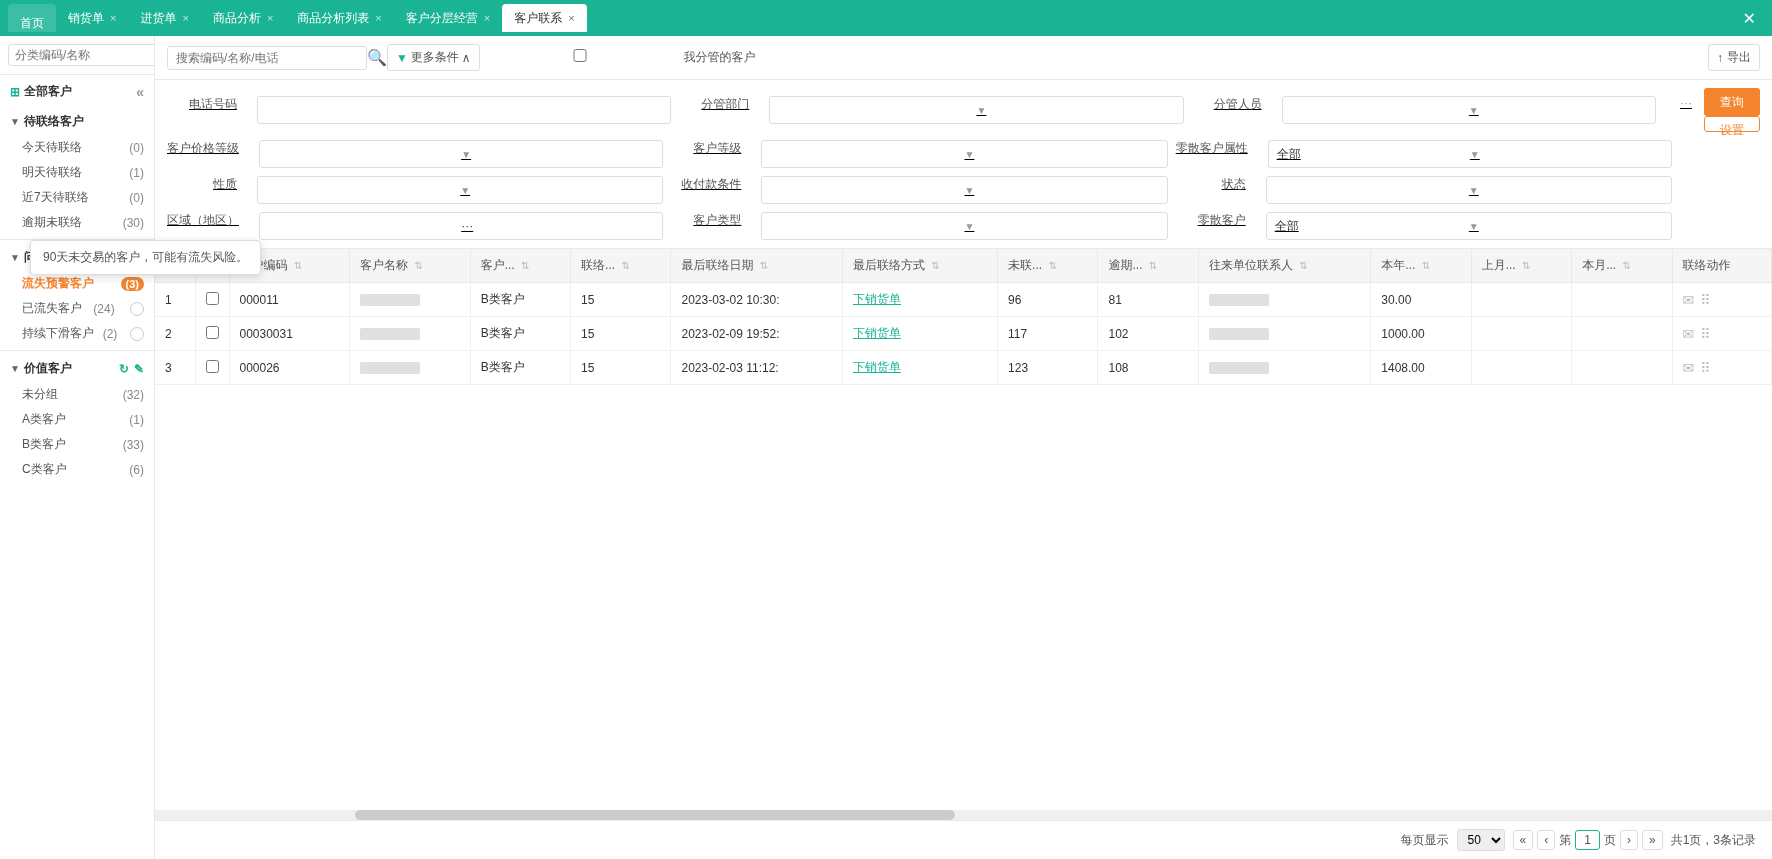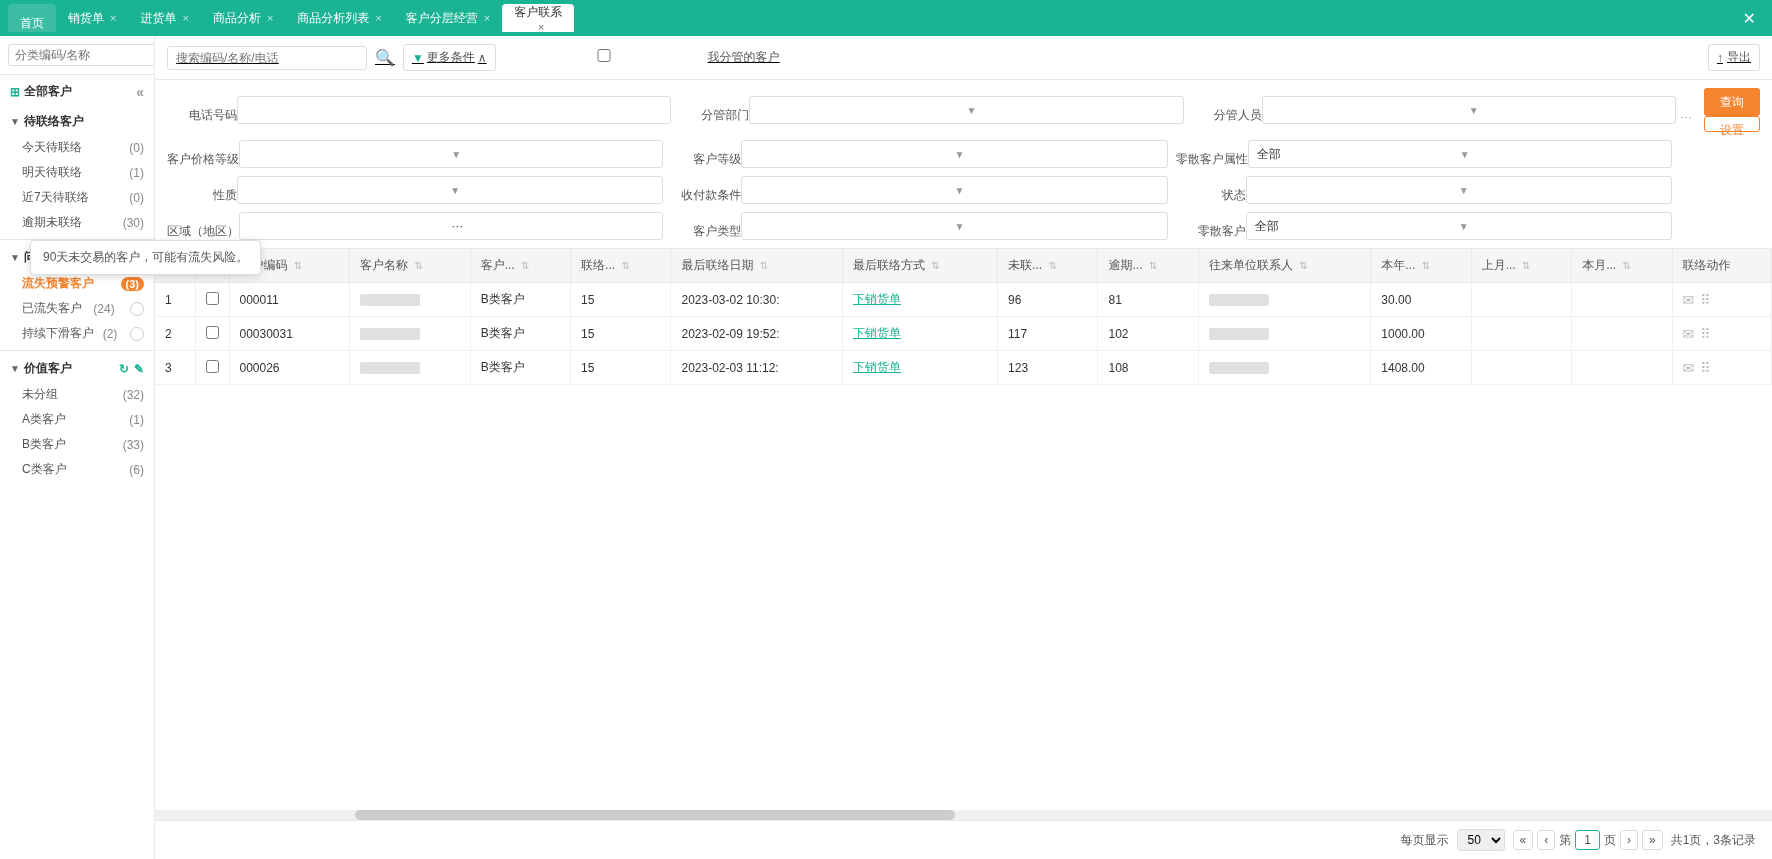--- a/index.html
+++ b/index.html
@@ -18,21 +18,21 @@
       align-items: center;
       height: 28px;
       padding: 0 12px;
       color: #fff;
       cursor: pointer;
       border-radius: 4px 4px 0 0;
       font-size: 13px;
       white-space: nowrap;
     }
     .top-tab.home { background: rgba(255,255,255,0.15); align-items: flex-end; }
-    .top-tab.active { background: #fff; color: #333; flex-direction: column; }
+    .top-tab.active { background: #fff; color: #333; }
     .top-tab .close-btn {
       margin-left: 6px;
       font-size: 11px;
       opacity: 0.7;
       cursor: pointer;
     }
     .spacer { flex: 1; }
     .window-close {
       color: #fff;
       font-size: 16px;
@@ -125,22 +125,21 @@
       overflow: hidden;
     }
 
     
     .search-bar {
       display: flex;
       align-items: center;
       padding: 8px 12px;
       background: #fff;
       border-bottom: 1px solid #e8e8e8;
-      gap: 8px;
-      text-decoration: underline;
+      gap: 0;
     }
     .search-bar input {
       border: 1px solid #ddd;
       border-radius: 3px;
       padding: 4px 8px;
       width: 200px;
       outline: none;
       font-size: 12px;
     }
     .search-bar .search-btn {
@@ -188,23 +187,24 @@
     }
     .filter-row {
       display: flex;
       align-items: center;
       margin-bottom: 8px;
       gap: 8px;
     }
     .filter-row:last-child { margin-bottom: 0; }
     .filter-field {
       display: flex;
-      align-items: flex-end;
+      align-items: flex-start;
       flex: 1;
-      gap: 0;
+      gap: 20px;
+      text-decoration: underline;
     }
     .filter-label {
       color: #555;
       white-space: nowrap;
       min-width: 70px;
       text-align: right;
     }
     .filter-input {
       flex: 1;
       border: 1px solid #ddd;

